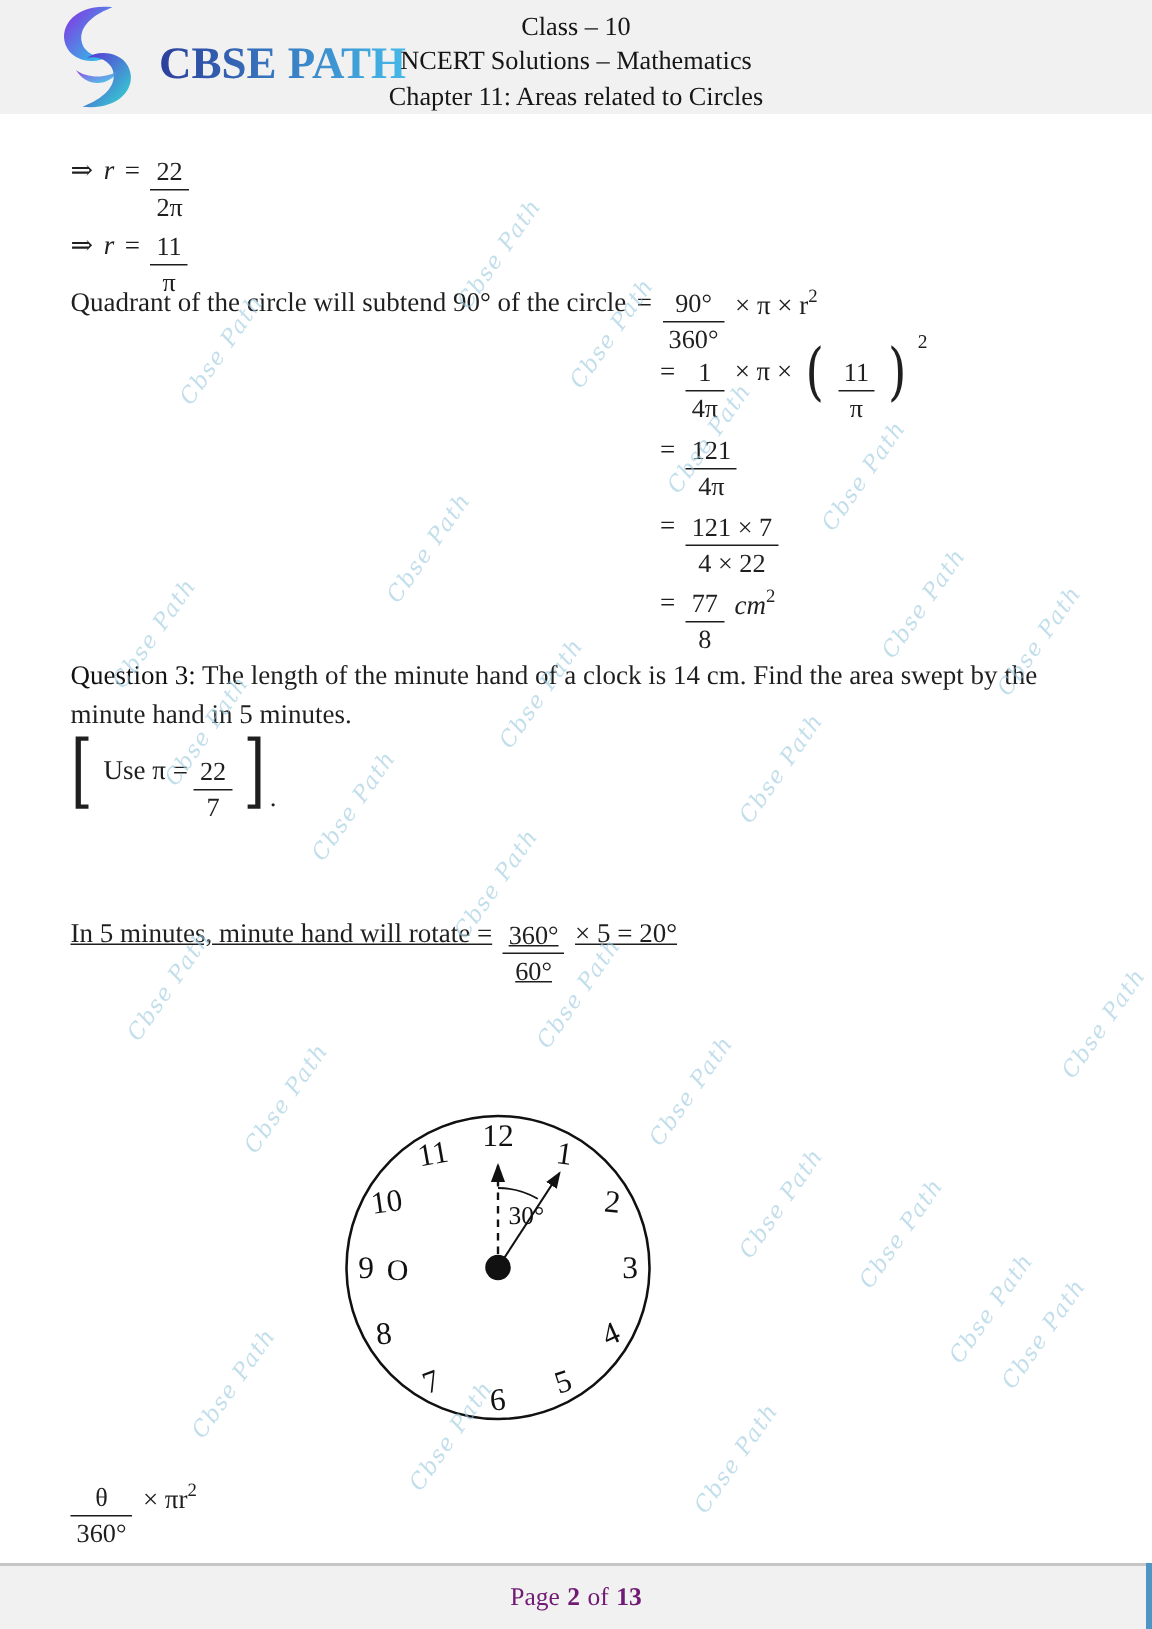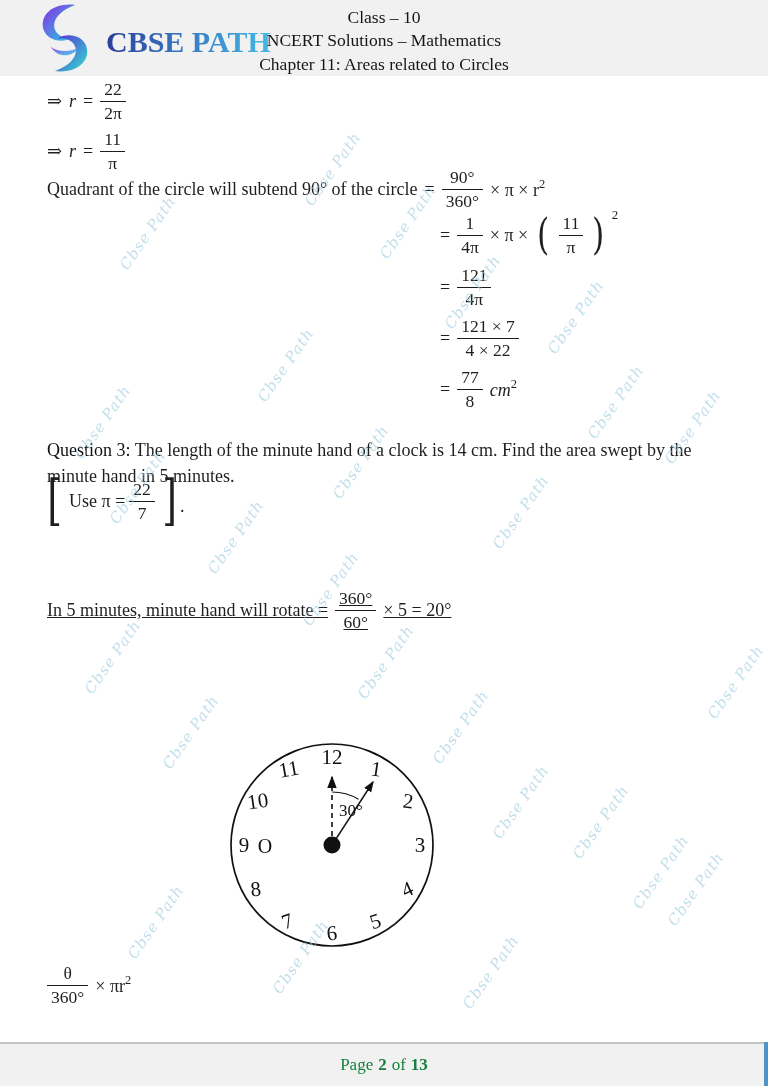--- a/index.html
+++ b/index.html
@@ -24,40 +24,40 @@
   
   .wm {
     position:absolute; color:#9ecbe0; opacity:.62; font-style:italic;
     font-size:15px; letter-spacing:1px; white-space:nowrap;
     transform:rotate(-55deg); pointer-events:none;
     font-family:"DejaVu Serif","Liberation Serif",serif;
   }
   
   .eqrow { position:absolute; display:flex; align-items:center; gap:7px; white-space:nowrap; }
   .frac { display:inline-block; text-align:center; vertical-align:middle; font-size:17.5px; line-height:1.18; }
-  .frac .num { display:block; border-bottom:1.6px solid #1c1c1c; padding:0 4px 1px; }
+  .frac .num { display:block; border-bottom:1.6px solid #1c1c1c; padding:0 4px 1px;margin-top:25px; }
   .frac .den { display:block; padding:1px 4px 0; }
   .mvar { font-style:italic; }
   .sup { font-size:12.5px; vertical-align:8px; }
   .bigparen { font-size:42px; font-weight:400; line-height:0; vertical-align:middle; transform:scaleX(.75); display:inline-block; font-family:"DejaVu Serif",serif; }
   .paren-sup { font-size:13px; position:relative; top:-20px; left:-2px; }
   .bigbracket { font-size:54px; font-weight:400; line-height:0; vertical-align:middle; transform:scaleX(.7); display:inline-block; font-family:"DejaVu Serif",serif; }
   .para { position:absolute; line-height:1.45; }
   .qlabel { font-weight:normal; color:#111; }
   .slabel { font-weight:bold; color:#3a8e3c; }
   .enddot { align-self:flex-end; margin-left:-4px; margin-bottom:6px; }
   
   .clock-wrap { position:absolute; left:227px; top:733px; }
   .clock-wrap text { font-family:"Liberation Serif","DejaVu Serif",serif; fill:#111; }
   
   .footer {
     position:absolute; left:0; top:1042px; width:768px; height:44px;
     background:#f1f1f1; border-top:2px solid #c6c6c6;
     display:flex; align-items:center; justify-content:center;
-    font-size:17px; color:#15803d; gap:5px;
+    font-size:17px; color:#701a75; gap:5px;
   }
   .footer b { font-weight:bold; }
   .scroll-accent { position:absolute; right:0px; top:1042px; width:4px; height:44px; background:#4e95c5; }
 </style>
 </head>
 <body>
 
 <div class="page">
 
   <div class="header">

